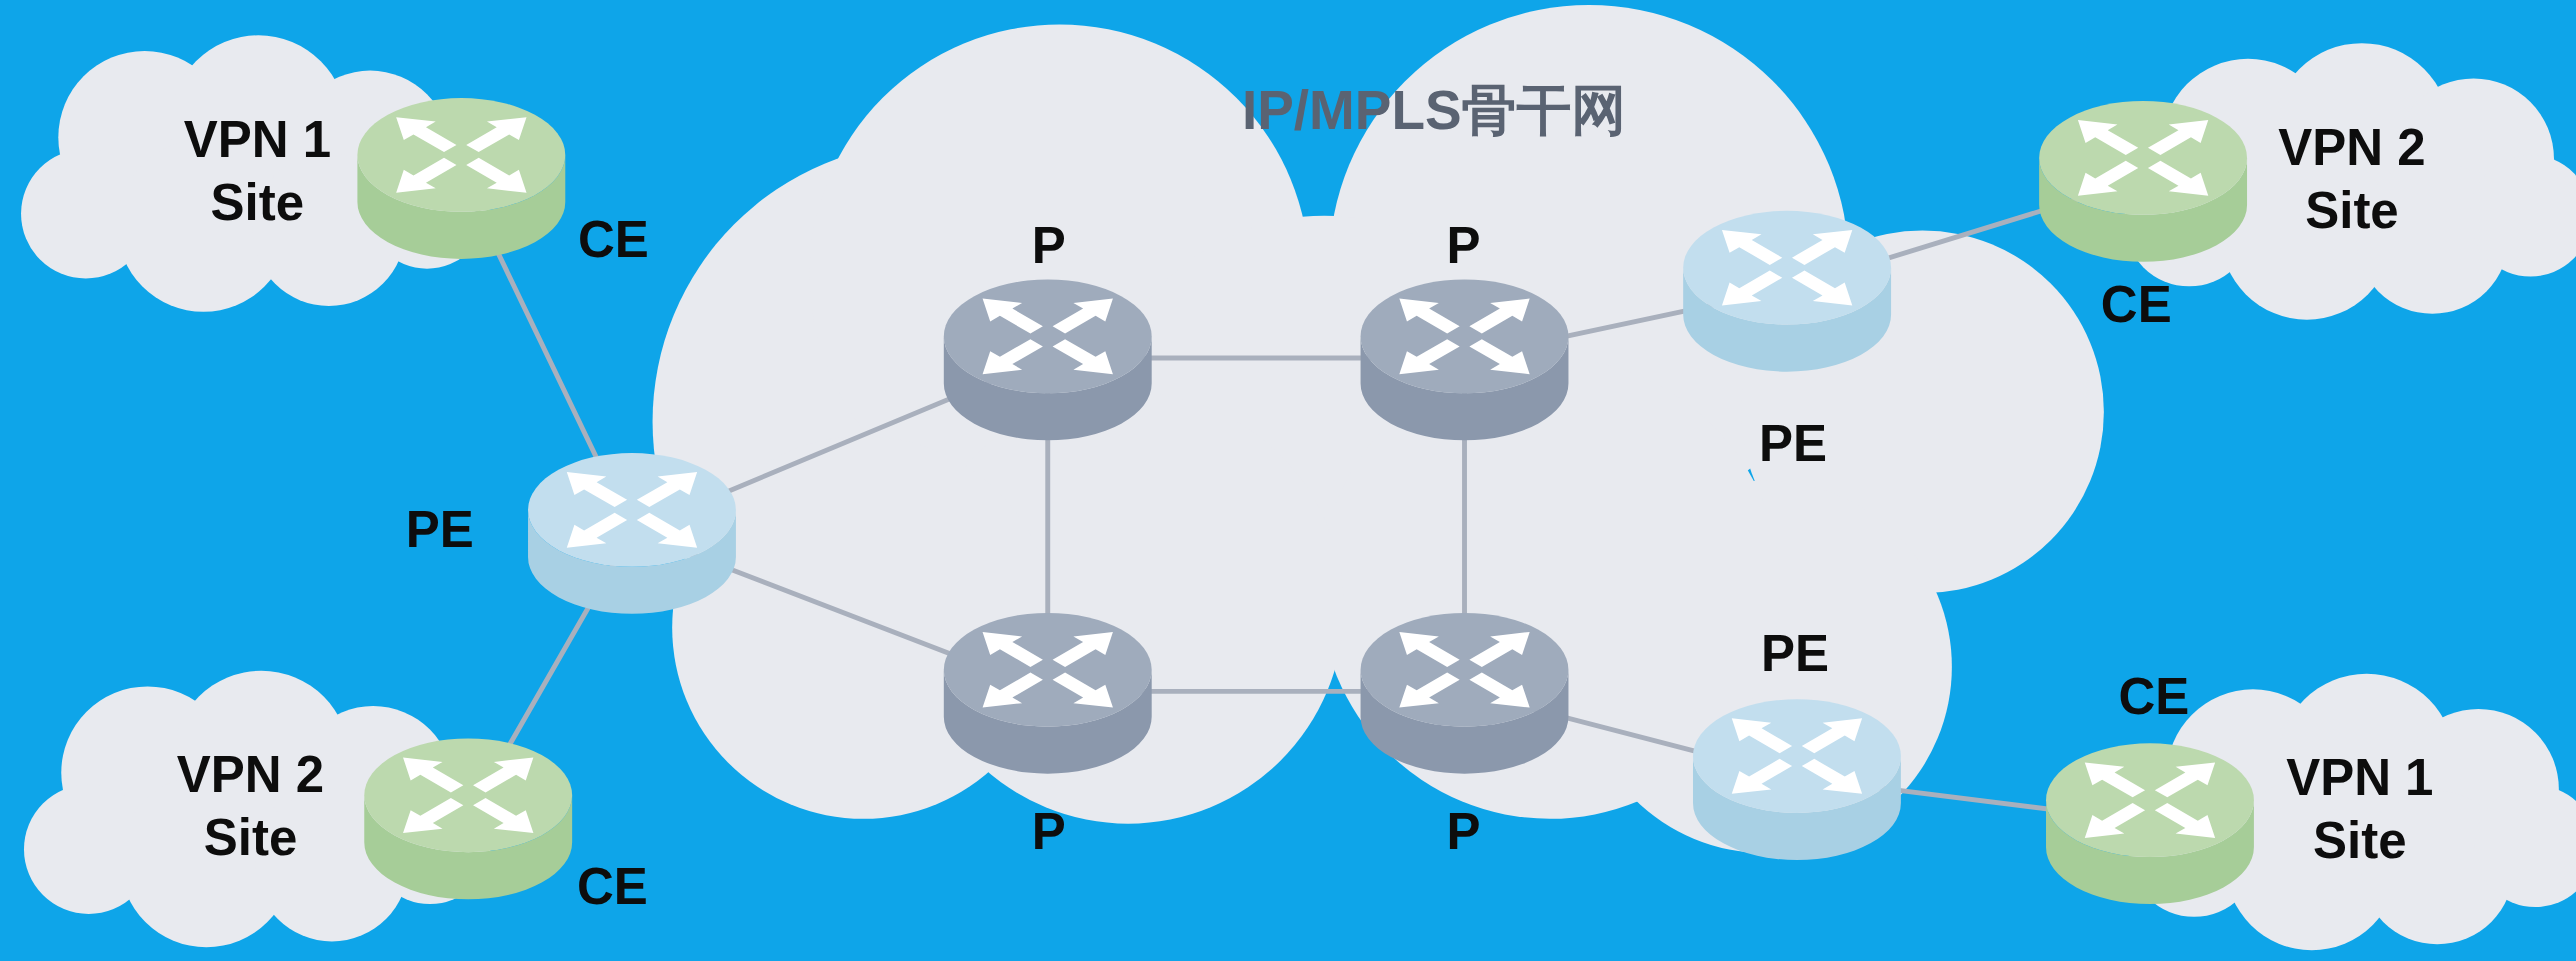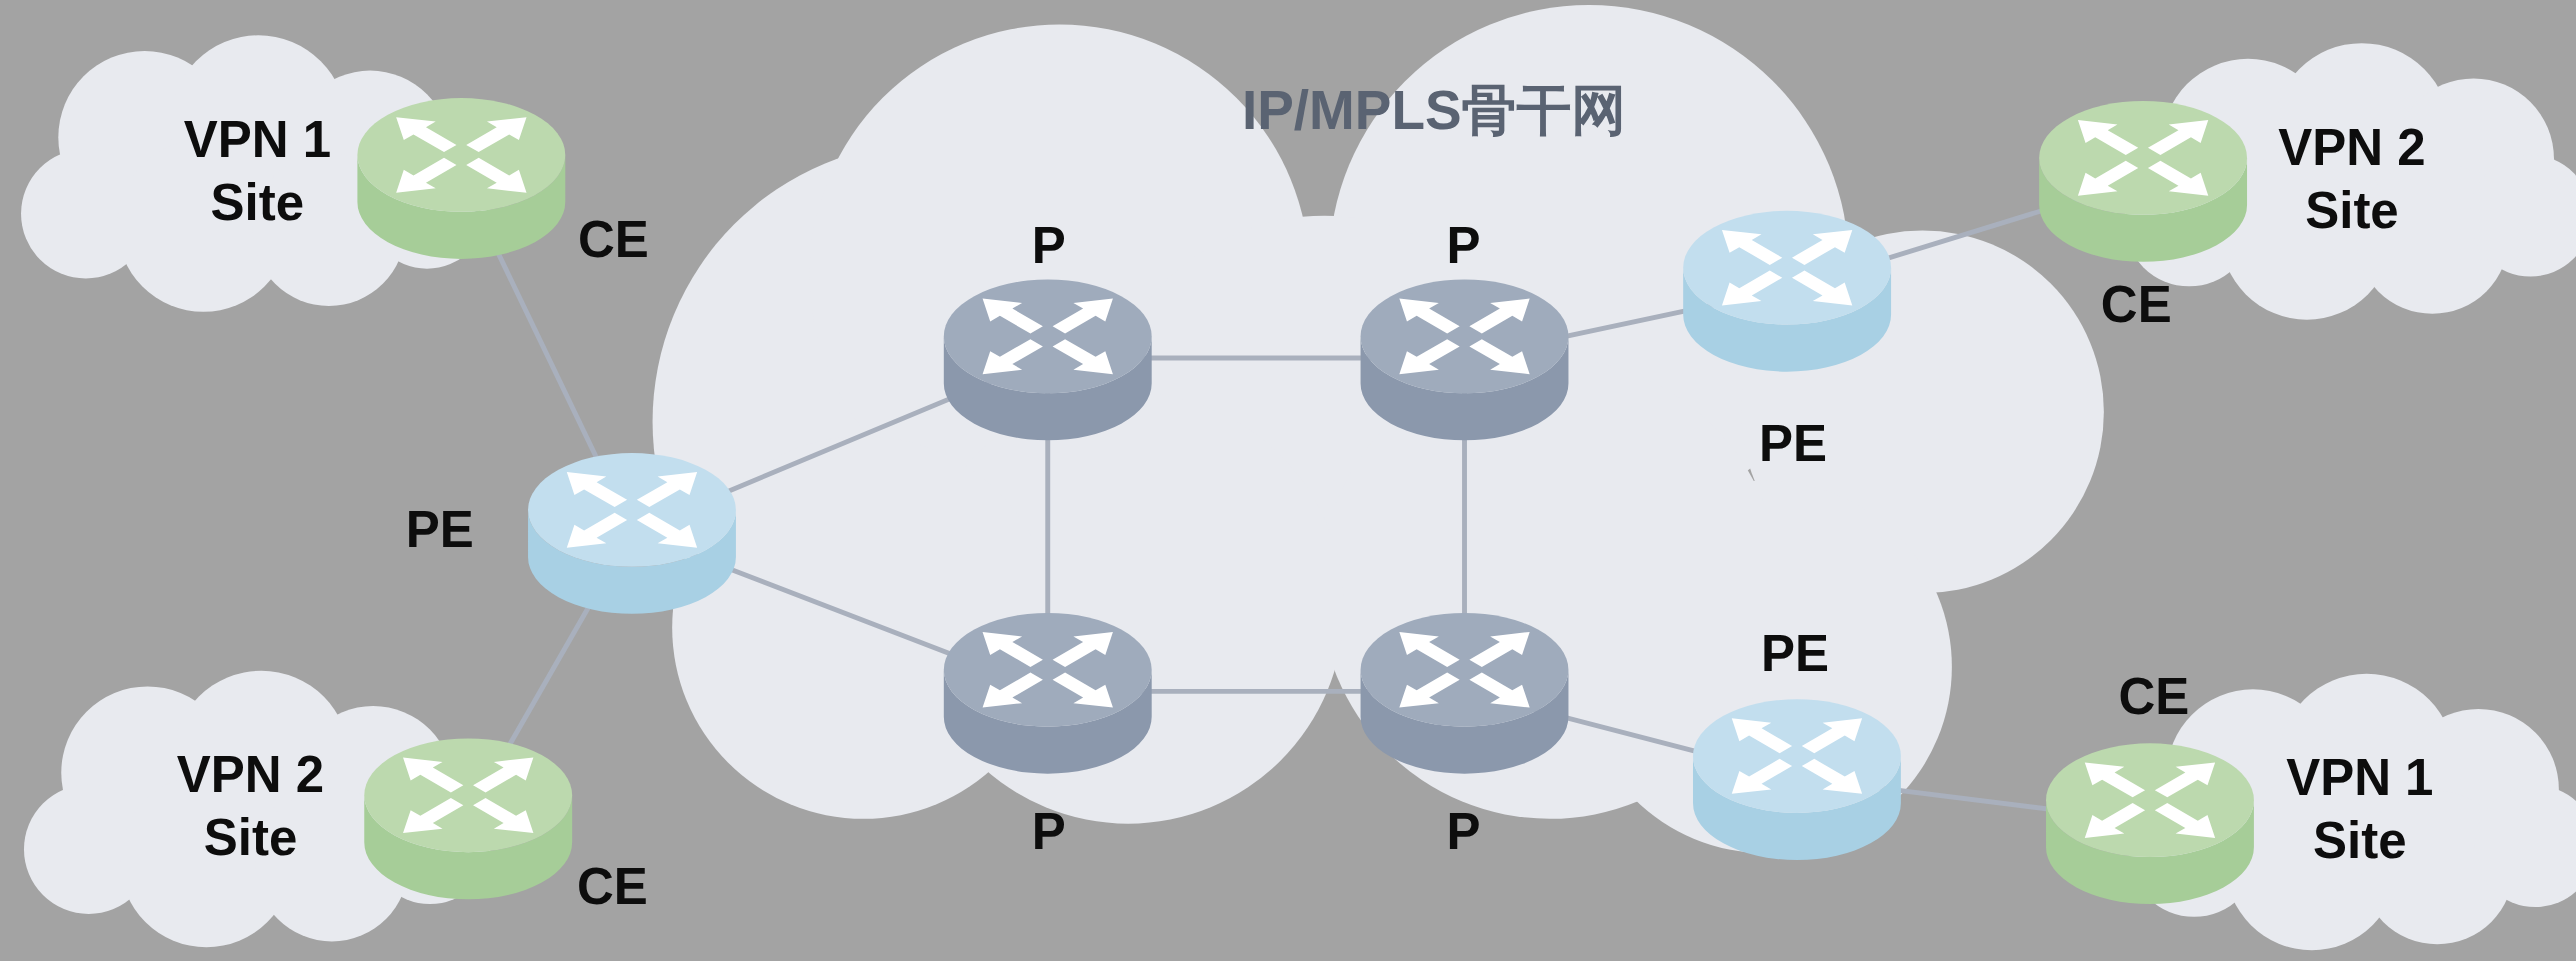--- a/index.html
+++ b/index.html
@@ -1,19 +1,19 @@
 <!DOCTYPE html>
 <html><head>
 <meta charset="utf-8">
 <style>
   html,body{margin:0;padding:0;background:#ffffff;}
   .stage{
     position:relative;
     width:2576px;height:961px;
-    background:#a3a3a3;
+    background:#0ea5e9;
     overflow:hidden;
     font-family:"Liberation Sans","DejaVu Sans",sans-serif;
   }
   svg{display:block;}
   .cloud-label{
     font-family:"Liberation Sans","DejaVu Sans",sans-serif;
     font-size:52px;font-weight:600;
   }
   .node-label{
     font-family:"Liberation Sans","DejaVu Sans",sans-serif;

